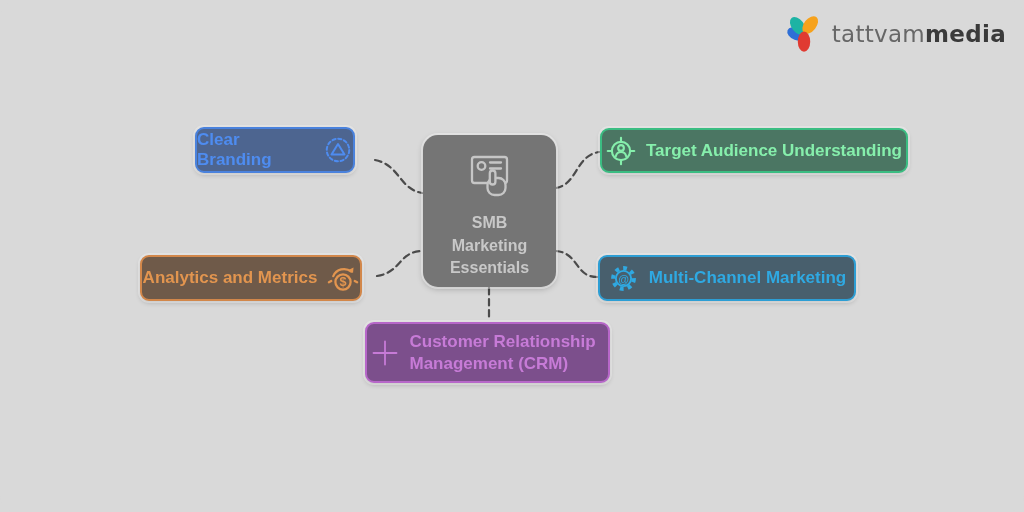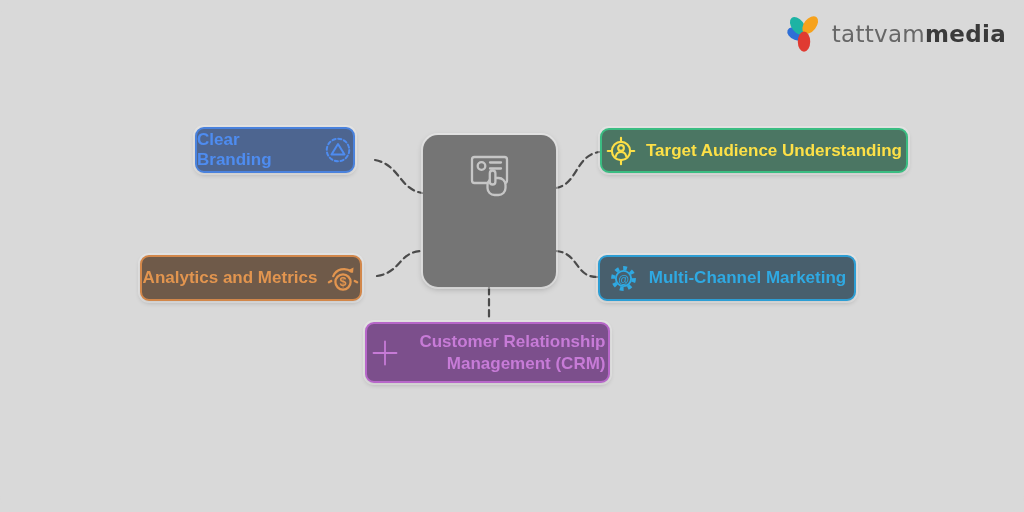--- a/index.html
+++ b/index.html
@@ -28,25 +28,25 @@
 
   
   .node {
     position:absolute; display:flex; align-items:center; justify-content:center;
     gap:10px; border-radius:9px; border:2px solid; box-sizing:border-box;
     font-weight:bold; font-size:17px;
     box-shadow:0 0 0 2px rgba(255,255,255,0.32), 0 2px 5px rgba(0,0,0,0.2);
   }
   .node .icon { display:flex; flex:none; }
   .n-clear     { left:195px; top:127px; width:160px; height:46px; background:#4d6590; border-color:#4a82dd; color:#4e8cf0; }
-  .n-target    { left:600px; top:128px; width:308px; height:45px; background:#4b7663; border-color:#3bbd82; color:#fde047; }
+  .n-target    { left:600px; top:128px; width:308px; height:45px; background:#4b7663; border-color:#3bbd82; color:#86efac; }
   .n-analytics { left:140px; top:255px; width:222px; height:46px; background:#6f5a49; border-color:#d2874a; color:#e2954f; }
   .n-multi     { left:598px; top:255px; width:258px; height:46px; background:#485f6d; border-color:#2d9ed4; color:#2fa9e2; }
   .n-crm       { left:365px; top:322px; width:245px; height:61px; background:#7c4f8c; border-color:#b767c9; color:#c77bd7; }
-  .n-crm .label { width:196px; text-align:right; line-height:1.25; }
+  .n-crm .label { width:196px; text-align:left; line-height:1.25; }
 </style>
 </head>
 <body>
 
 <div class="canvas">
 
   <svg class="connectors" width="1024" height="512">
     <g fill="none" stroke="#4b4b4b" stroke-width="2.2" stroke-linecap="round" stroke-dasharray="6.5 4.5">
       <path d="M375 160 C400 165 399 189 422 193"></path>
       <path d="M556 188 C578 184 575 156 599 152"></path>
@@ -72,20 +72,25 @@
         <g fill="none" stroke="#c6c6c6" stroke-width="2.3" stroke-linecap="round" stroke-linejoin="round">
           <rect x="9" y="7" width="35" height="26" rx="2.5"></rect>
           <circle cx="18.5" cy="16" r="3.8"></circle>
           <line x1="27" y1="12.5" x2="38" y2="12.5"></line>
           <line x1="27" y1="18.5" x2="38" y2="18.5"></line>
           <rect x="24.5" y="28" width="18" height="17" rx="7" fill="#757575"></rect>
           <rect x="26.8" y="20.5" width="5.6" height="14" rx="2.8" fill="#757575"></rect>
         </g>
       </svg>
     </span>
+    <div class="title">
+      <div>SMB</div>
+      <div>Marketing</div>
+      <div>Essentials</div>
+    </div>
   </div>
 
   <div class="node n-clear">
     <span class="label">Clear Branding</span>
     <span class="icon">
       <svg width="30" height="30" viewBox="0 0 24 24">
         <g fill="none" stroke="currentColor" stroke-width="1.6" stroke-linecap="round" stroke-linejoin="round">
           <circle cx="12" cy="12" r="9" stroke-dasharray="2.6 2.1"></circle>
           <path d="M12 7.2 L17.2 15.6 H6.8 Z"></path>
         </g>

